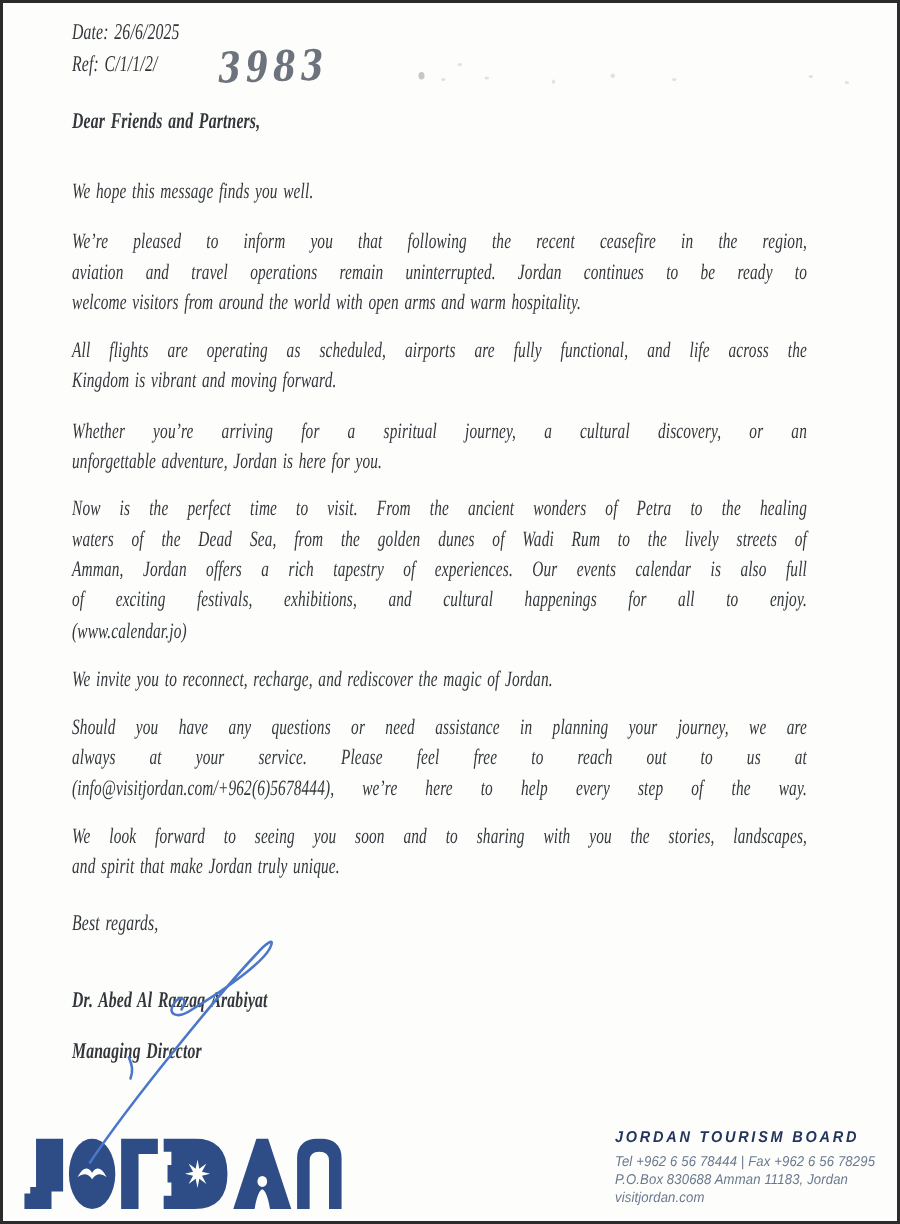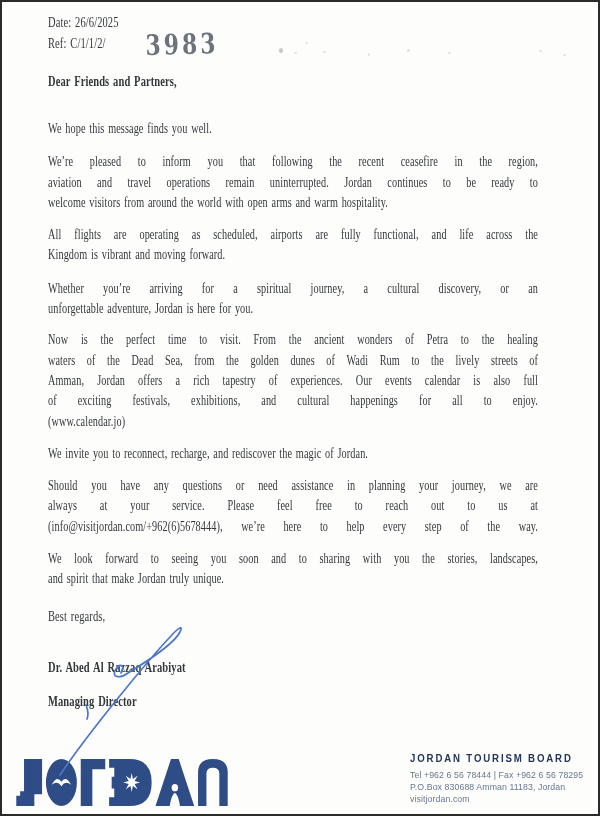--- a/index.html
+++ b/index.html
@@ -1,19 +1,19 @@
 <!DOCTYPE html>
 <html><head>
 <meta charset="utf-8">
 <style>
   html,body { margin:0; padding:0; background:#ffffff; }
   .page {
     position:relative; width:600px; height:816px; box-sizing:border-box;
     background:#fdfdfb; border:2px solid #2b2b2b; overflow:hidden;
-    font-family:"Liberation Serif", serif; color:#33373c;
+    font-family:"Liberation Serif", serif; color:#33373c;font-style:italic;
   }
   
   .col {
     position:absolute; left:46px; top:0; width:700px;
     transform:scaleX(0.70); transform-origin:0 0;
     letter-spacing:0.15px; word-spacing:1.5px;
   }
   .hdr { font-size:15px; line-height:21px; }
   .mt10{margin-top:10px}.mt11{margin-top:11px}.mt12{margin-top:12px}
   .mt13{margin-top:13px}.mt17{margin-top:17px}.mt26{margin-top:26px}.mt30{margin-top:30px}

